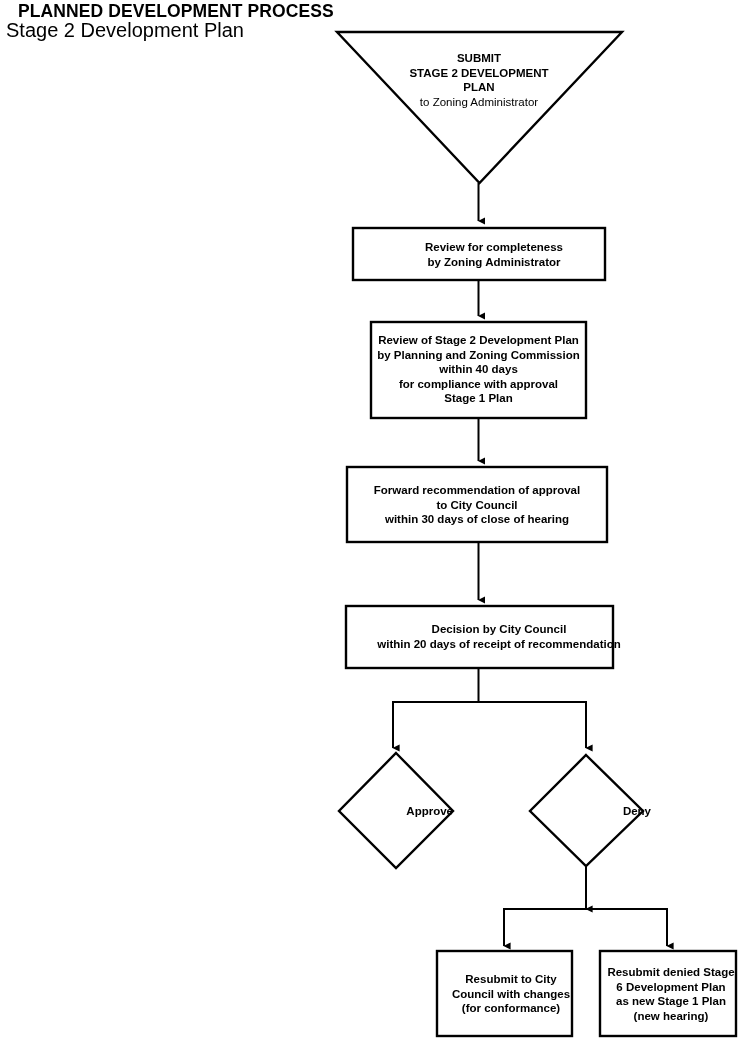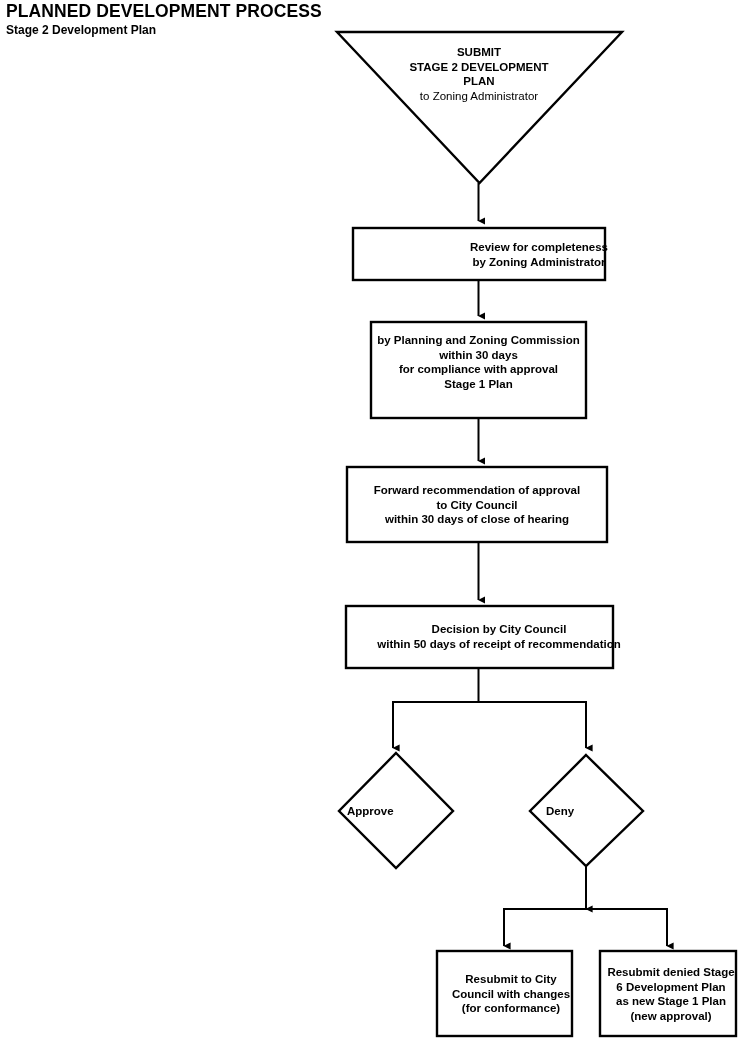--- a/index.html
+++ b/index.html
@@ -25,24 +25,25 @@
     left: 6px;
     top: 2px;
     width: 360px;
   }
   #title-block .t1 {
     font-size: 17.5px;
     font-weight: bold;
     letter-spacing: 0.1px;
     line-height: 19px;
     white-space: nowrap;
+    margin-left: 12px;
   }
   #title-block .t2 {
-    font-size: 12px;
-    font-weight: bold;
+    font-size: 20px;
+    font-weight: normal;
     line-height: 19px;
     white-space: nowrap;
   }
 
   
   #diagram-svg {
     position: absolute;
     left: 0;
     top: 0;
     width: 743px;
@@ -57,24 +58,23 @@
     line-height: 14.5px;
     font-weight: bold;
     white-space: nowrap;
   }
   .node-text .reg {
     font-weight: normal;
     text-align: center;
   }
   .diamond-text {
     position: absolute;
-    text-align: left;
+    text-align: right;
     font-size: 11.5px;
     font-weight: bold;
-    padding-left: 8px;
   }
 </style>
 </head>
 <body>
 
 <div id="page">
 
   <div id="title-block">
     <div class="t1">PLANNED DEVELOPMENT PROCESS</div>
     <div class="t2">Stage 2 Development Plan</div>
@@ -116,60 +116,61 @@
 
     <line x1="586" y1="866" x2="586" y2="909" stroke="#000000" stroke-width="2" marker-end="url(#arrow)"></line>
     <line x1="503" y1="909" x2="668" y2="909" stroke="#000000" stroke-width="2"></line>
     <line x1="504" y1="909" x2="504" y2="946" stroke="#000000" stroke-width="2" marker-end="url(#arrow)"></line>
     <line x1="667" y1="909" x2="667" y2="946" stroke="#000000" stroke-width="2" marker-end="url(#arrow)"></line>
 
     <rect x="437" y="951" width="135" height="85" fill="#ffffff" stroke="#000000" stroke-width="2.4"></rect>
     <rect x="600" y="951" width="136" height="85" fill="#ffffff" stroke="#000000" stroke-width="2.4"></rect>
   </svg>
 
-  <div class="node-text" style="left:379px; top:45px; width:200px;">
+  <div class="node-text" style="left:379px; top:51px; width:200px;">
     <div>SUBMIT</div>
     <div>STAGE 2 DEVELOPMENT</div>
     <div>PLAN</div>
     <div class="reg">to Zoning Administrator</div>
   </div>
 
-  <div class="node-text" style="left:353px; top:240px; width:282px;padding-left:45px;">
+  <div class="node-text" style="left:353px; top:240px; width:282px;">
     <div>Review for completeness</div>
     <div>by Zoning Administrator</div>
   </div>
 
   <div class="node-text" style="left:366px; top:333px; width:225px;">
+    <div>Review of Stage 2 Development Plan</div>
     <div>by Planning and Zoning Commission</div>
-    <div>within 30 days</div>
+    <div>within 40 days</div>
     <div>for compliance with approval</div>
     <div>Stage 1 Plan</div>
   </div>
 
   <div class="node-text" style="left:347px; top:483px; width:260px;">
     <div>Forward recommendation of approval</div>
     <div>to City Council</div>
     <div>within 30 days of close of hearing</div>
   </div>
 
   <div class="node-text" style="left:346px; top:622px; width:306px;">
     <div>Decision by City Council</div>
-    <div>within 50 days of receipt of recommendation</div>
+    <div>within 20 days of receipt of recommendation</div>
   </div>
 
   <div class="diamond-text" style="left:339px; top:805px; width:114px;">Approve</div>
 
   <div class="diamond-text" style="left:530px; top:805px; width:113px;margin-left:8px;">Deny</div>
 
   <div class="node-text" style="left:437px; top:972px; width:148px;">
     <div>Resubmit to City</div>
     <div>Council with changes</div>
     <div>(for conformance)</div>
   </div>
 
   <div class="node-text" style="left:598px; top:965px; width:146px;">
     <div>Resubmit denied Stage</div>
     <div>6 Development Plan</div>
     <div>as new Stage 1 Plan</div>
-    <div>(new approval)</div>
+    <div>(new hearing)</div>
   </div>
 
 </div>
 
 </body></html>

